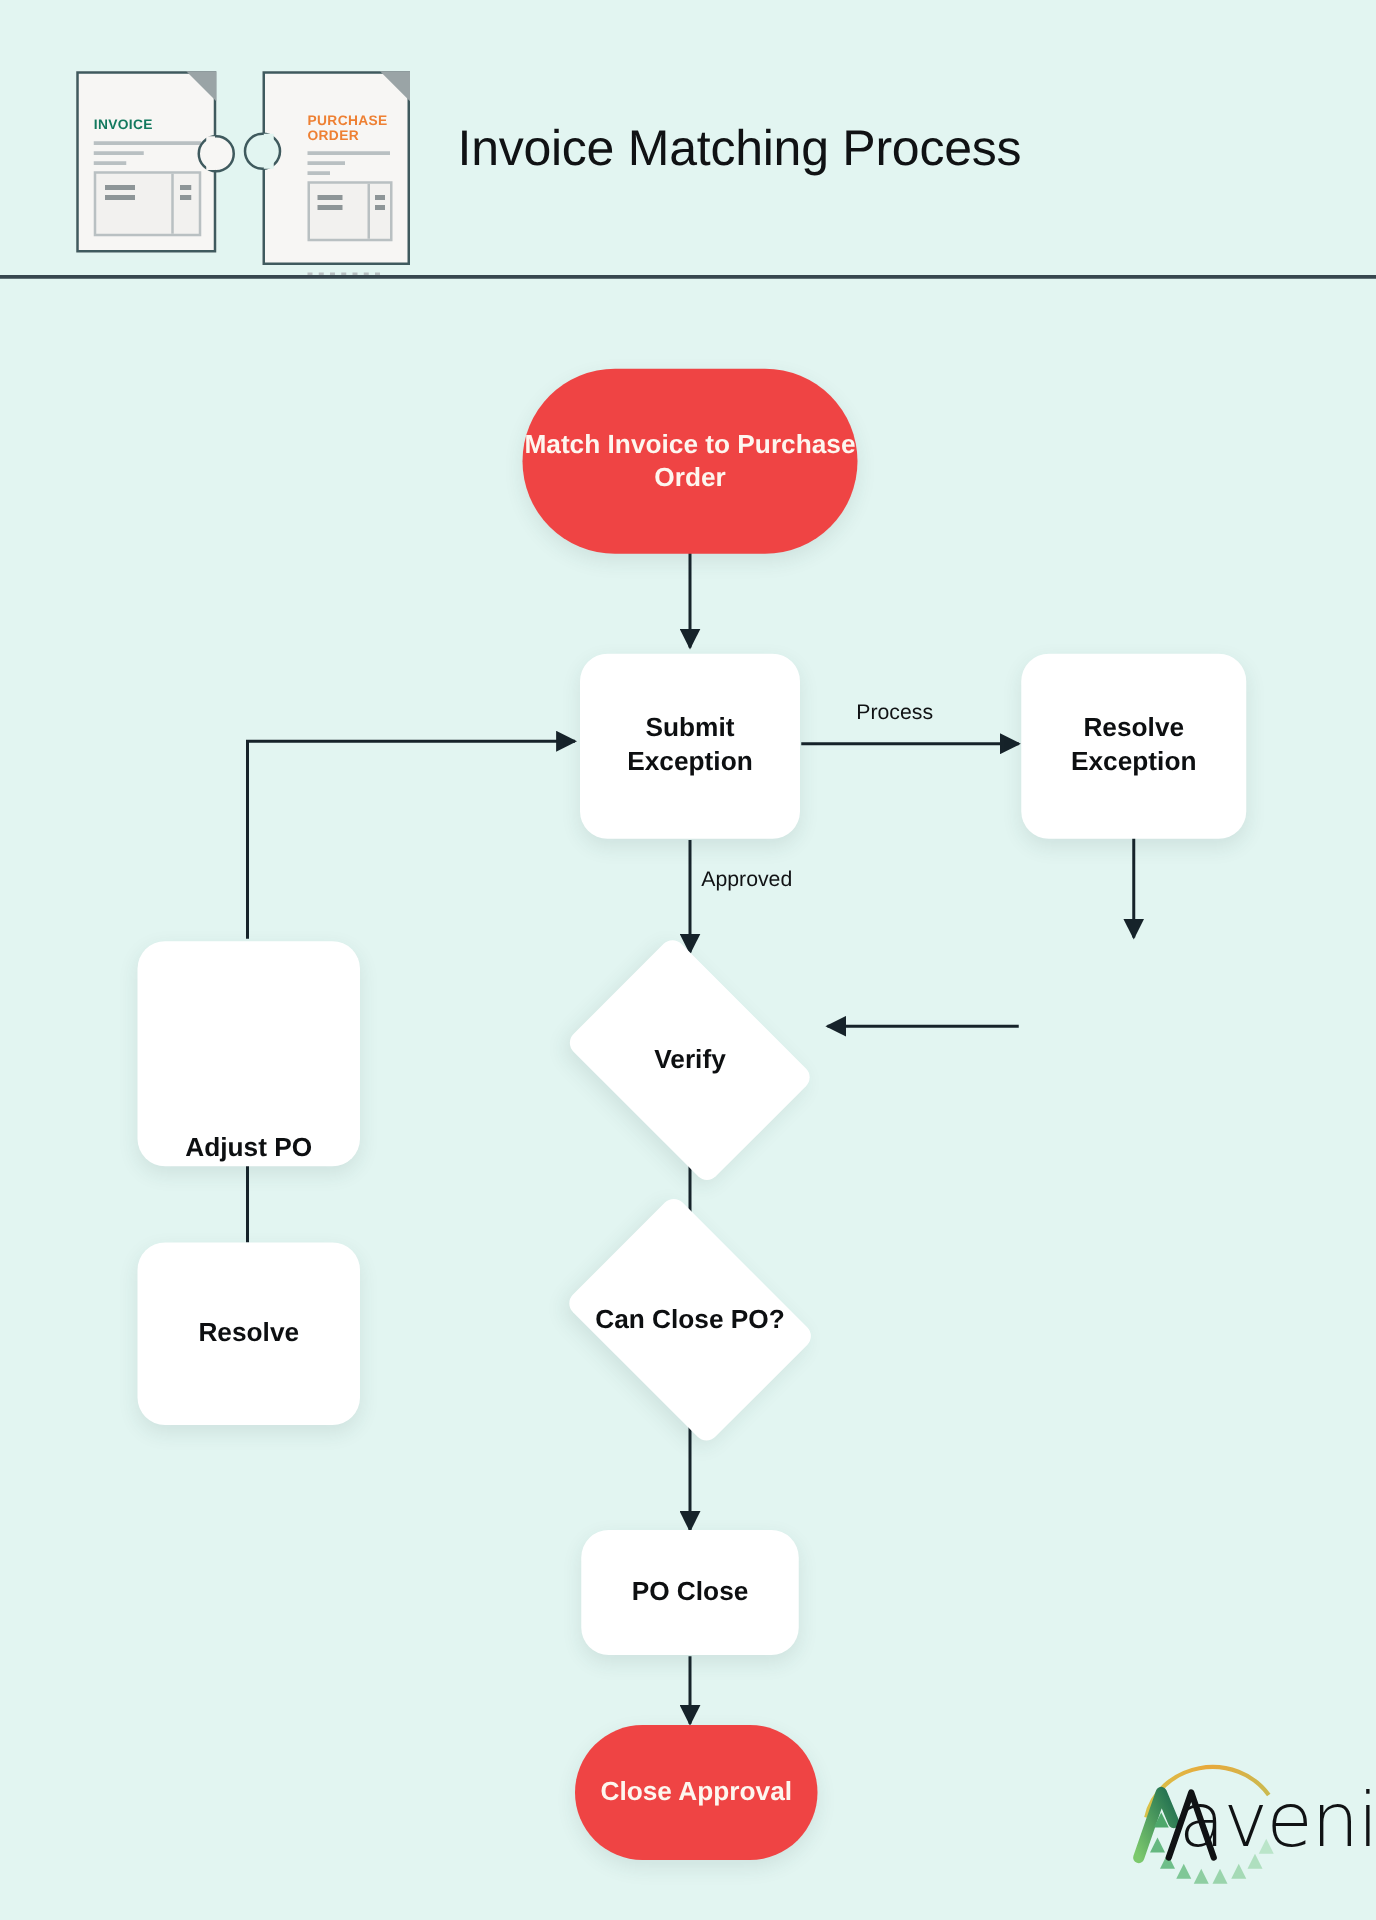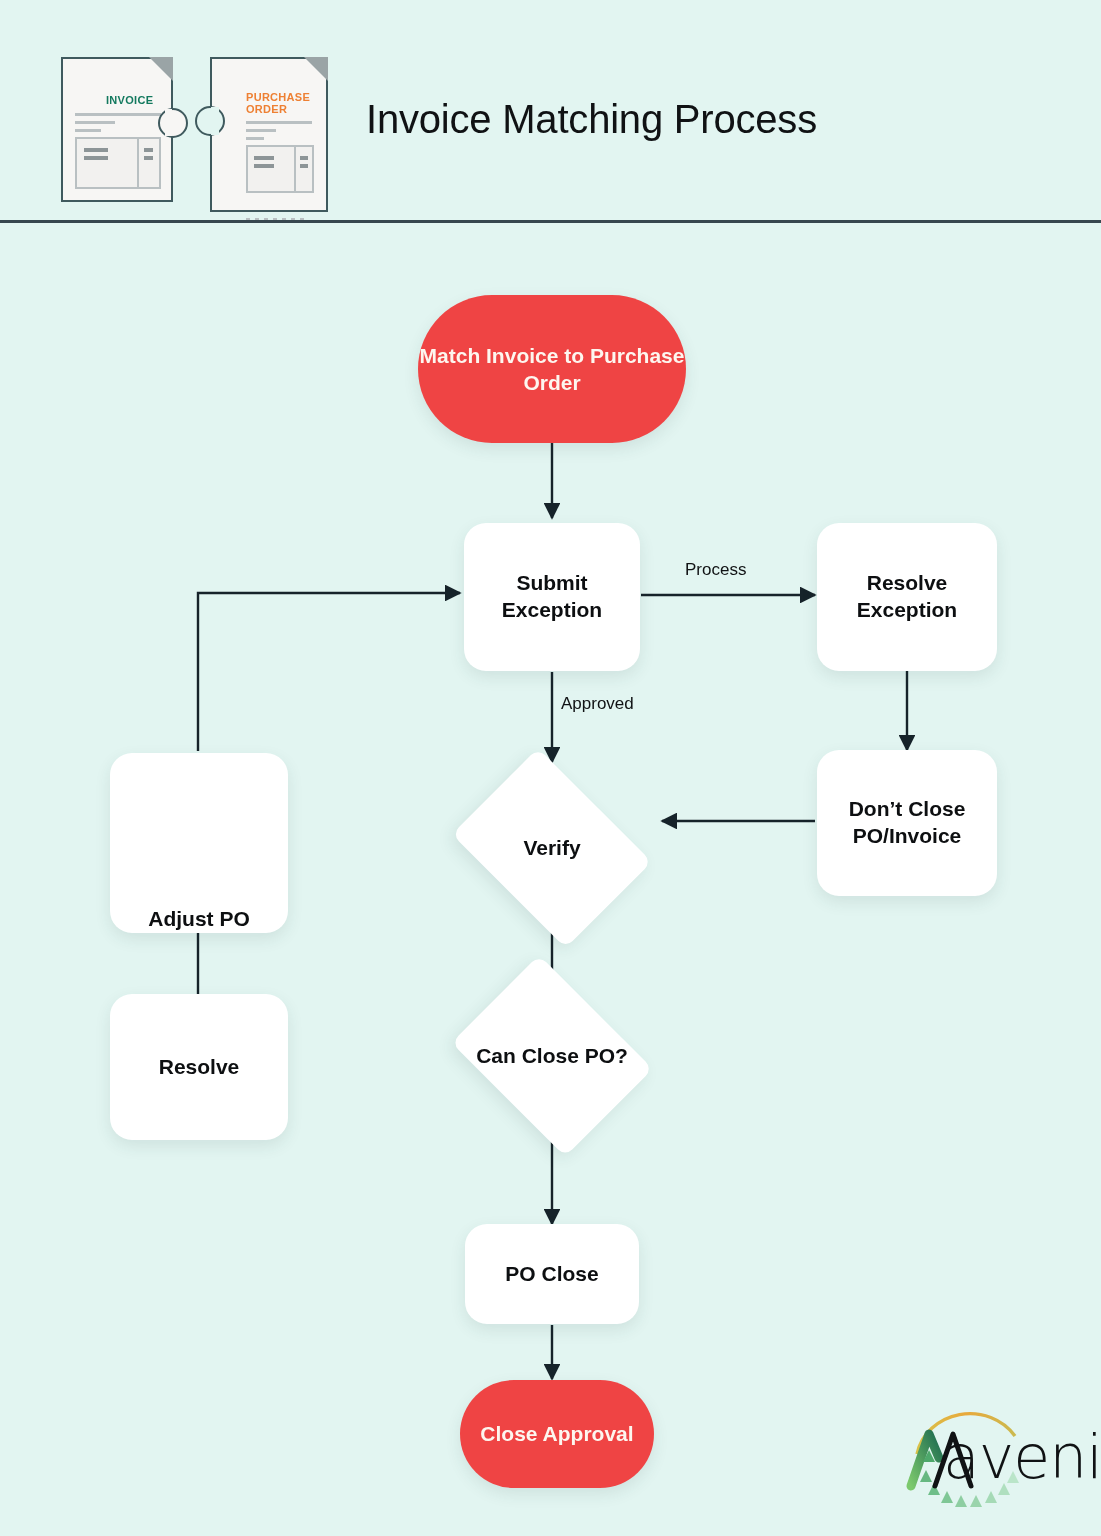--- a/index.html
+++ b/index.html
@@ -79,21 +79,21 @@
     border-top: 24px solid #9aa4a6;
   }
 
   .doc-title {
     position: absolute;
     font-size: 11px;
     font-weight: bold;
     letter-spacing: 0.3px;
     line-height: 1.05;
   }
-  #invoice-title { left: 12px; top: 36px; color: #13795e; margin-left: 31px; }
+  #invoice-title { left: 12px; top: 36px; color: #13795e; }
   #po-title { left: 34px; top: 33px; color: #ee8033; width: 70px; }
 
   .gline {
     position: absolute;
     background: #b9c0c2;
     height: 3px;
   }
 
   .gbox {
     position: absolute;
@@ -327,23 +327,20 @@
     </div>
 
     <div class="node rect" style="left:464px; top:301px; width:176px; height:148px;">
       <span>Submit Exception</span>
     </div>
 
     <div class="node rect" style="left:817px; top:301px; width:180px; height:148px;">
       <span>Resolve Exception</span>
     </div>
 
-    <div class="node rect" style="left:817px; top:528px; width:180px; height:146px;">
-      <span>Don’t Close PO/Invoice</span>
-    </div>
 
     <div class="node diamond" style="left:438px; top:540px; width:228px; height:172px;">
       <span class="dshape"></span>
       <span class="dtext">Verify</span>
     </div>
 
     <div class="node rect" style="left:110px; top:531px; width:178px; height:180px;align-items:flex-end;">
       <span>Adjust PO</span>
     </div>
 

